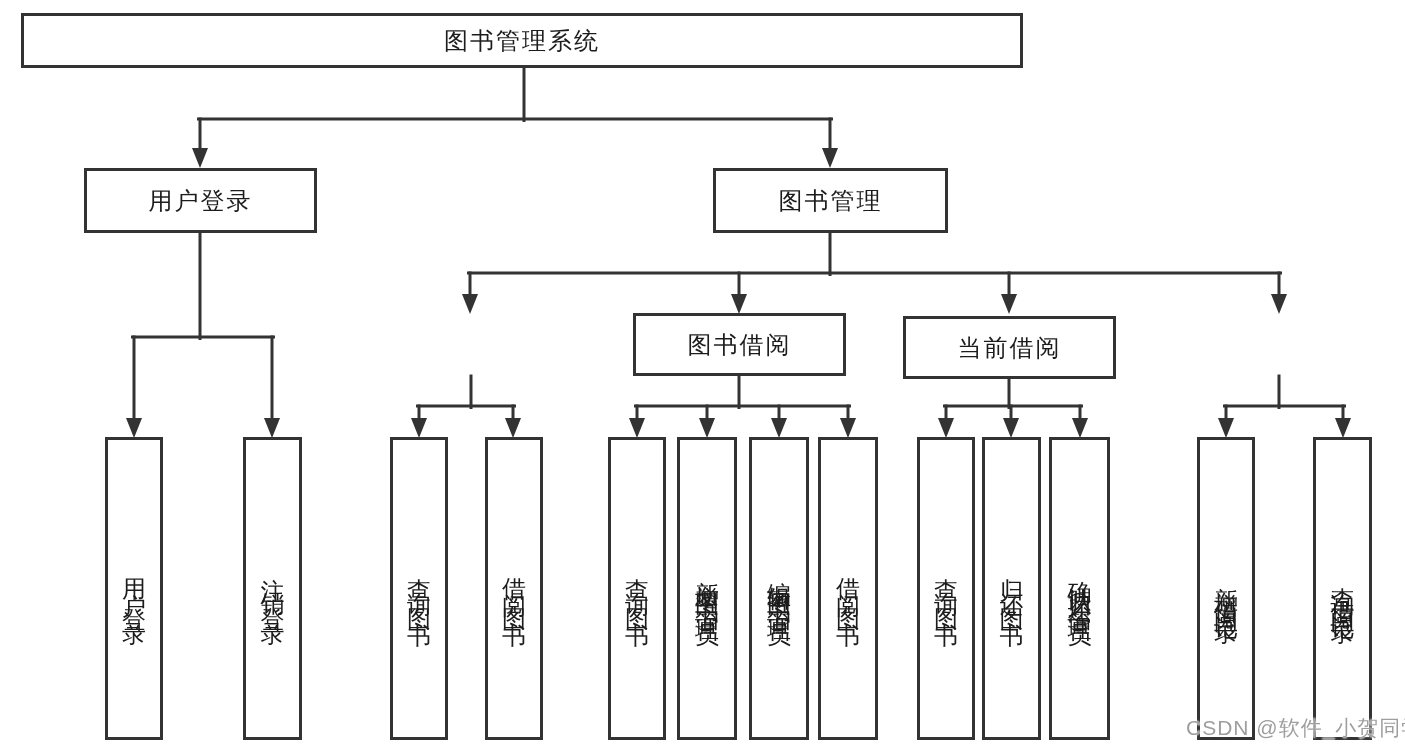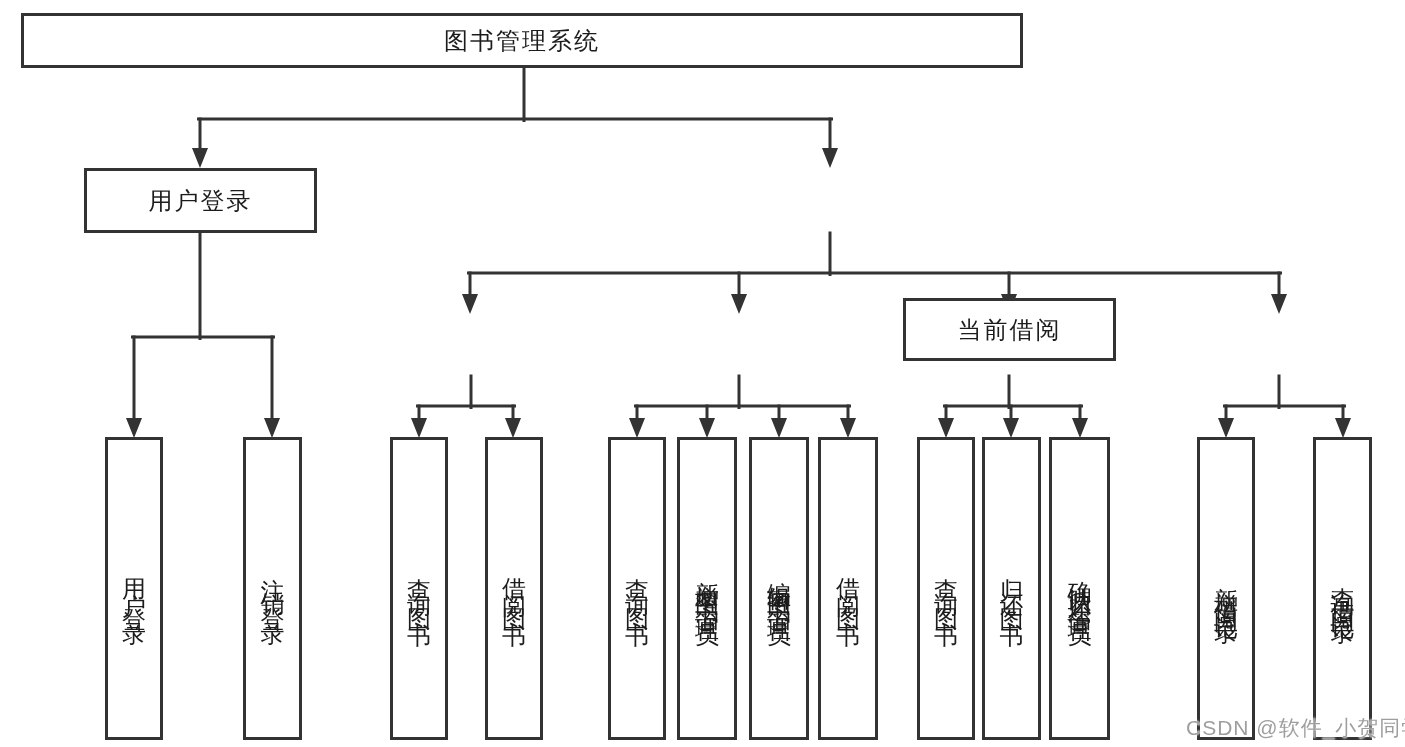--- a/index.html
+++ b/index.html
@@ -123,22 +123,28 @@
     </g>
   </svg>
 
   <div class="box" style="left:21px;top:13px;width:1002px;height:55px">
     <span>图书管理系统</span>
   </div>
 
   <div class="box" style="left:84px;top:168px;width:233px;height:65px">
     <span>用户登录</span>
   </div>
+  <div class="box" style="left:713px;top:168px;width:235px;height:65px">
+    <span>图书管理</span>
+  </div>
 
-  <div class="box" style="left:903px;top:298px;width:213px;height:63px">
+  <div class="box" style="left:633px;top:313px;width:213px;height:63px">
+    <span>图书借阅</span>
+  </div>
+  <div class="box" style="left:903px;top:316px;width:213px;height:63px">
     <span>当前借阅</span>
   </div>
 
   <div class="box leaf" style="left:105px;width:58px">
     <span class="vt">用户登录</span>
   </div>
   <div class="box leaf" style="left:243px;width:59px">
     <span class="vt">注销登录</span>
   </div>
 

